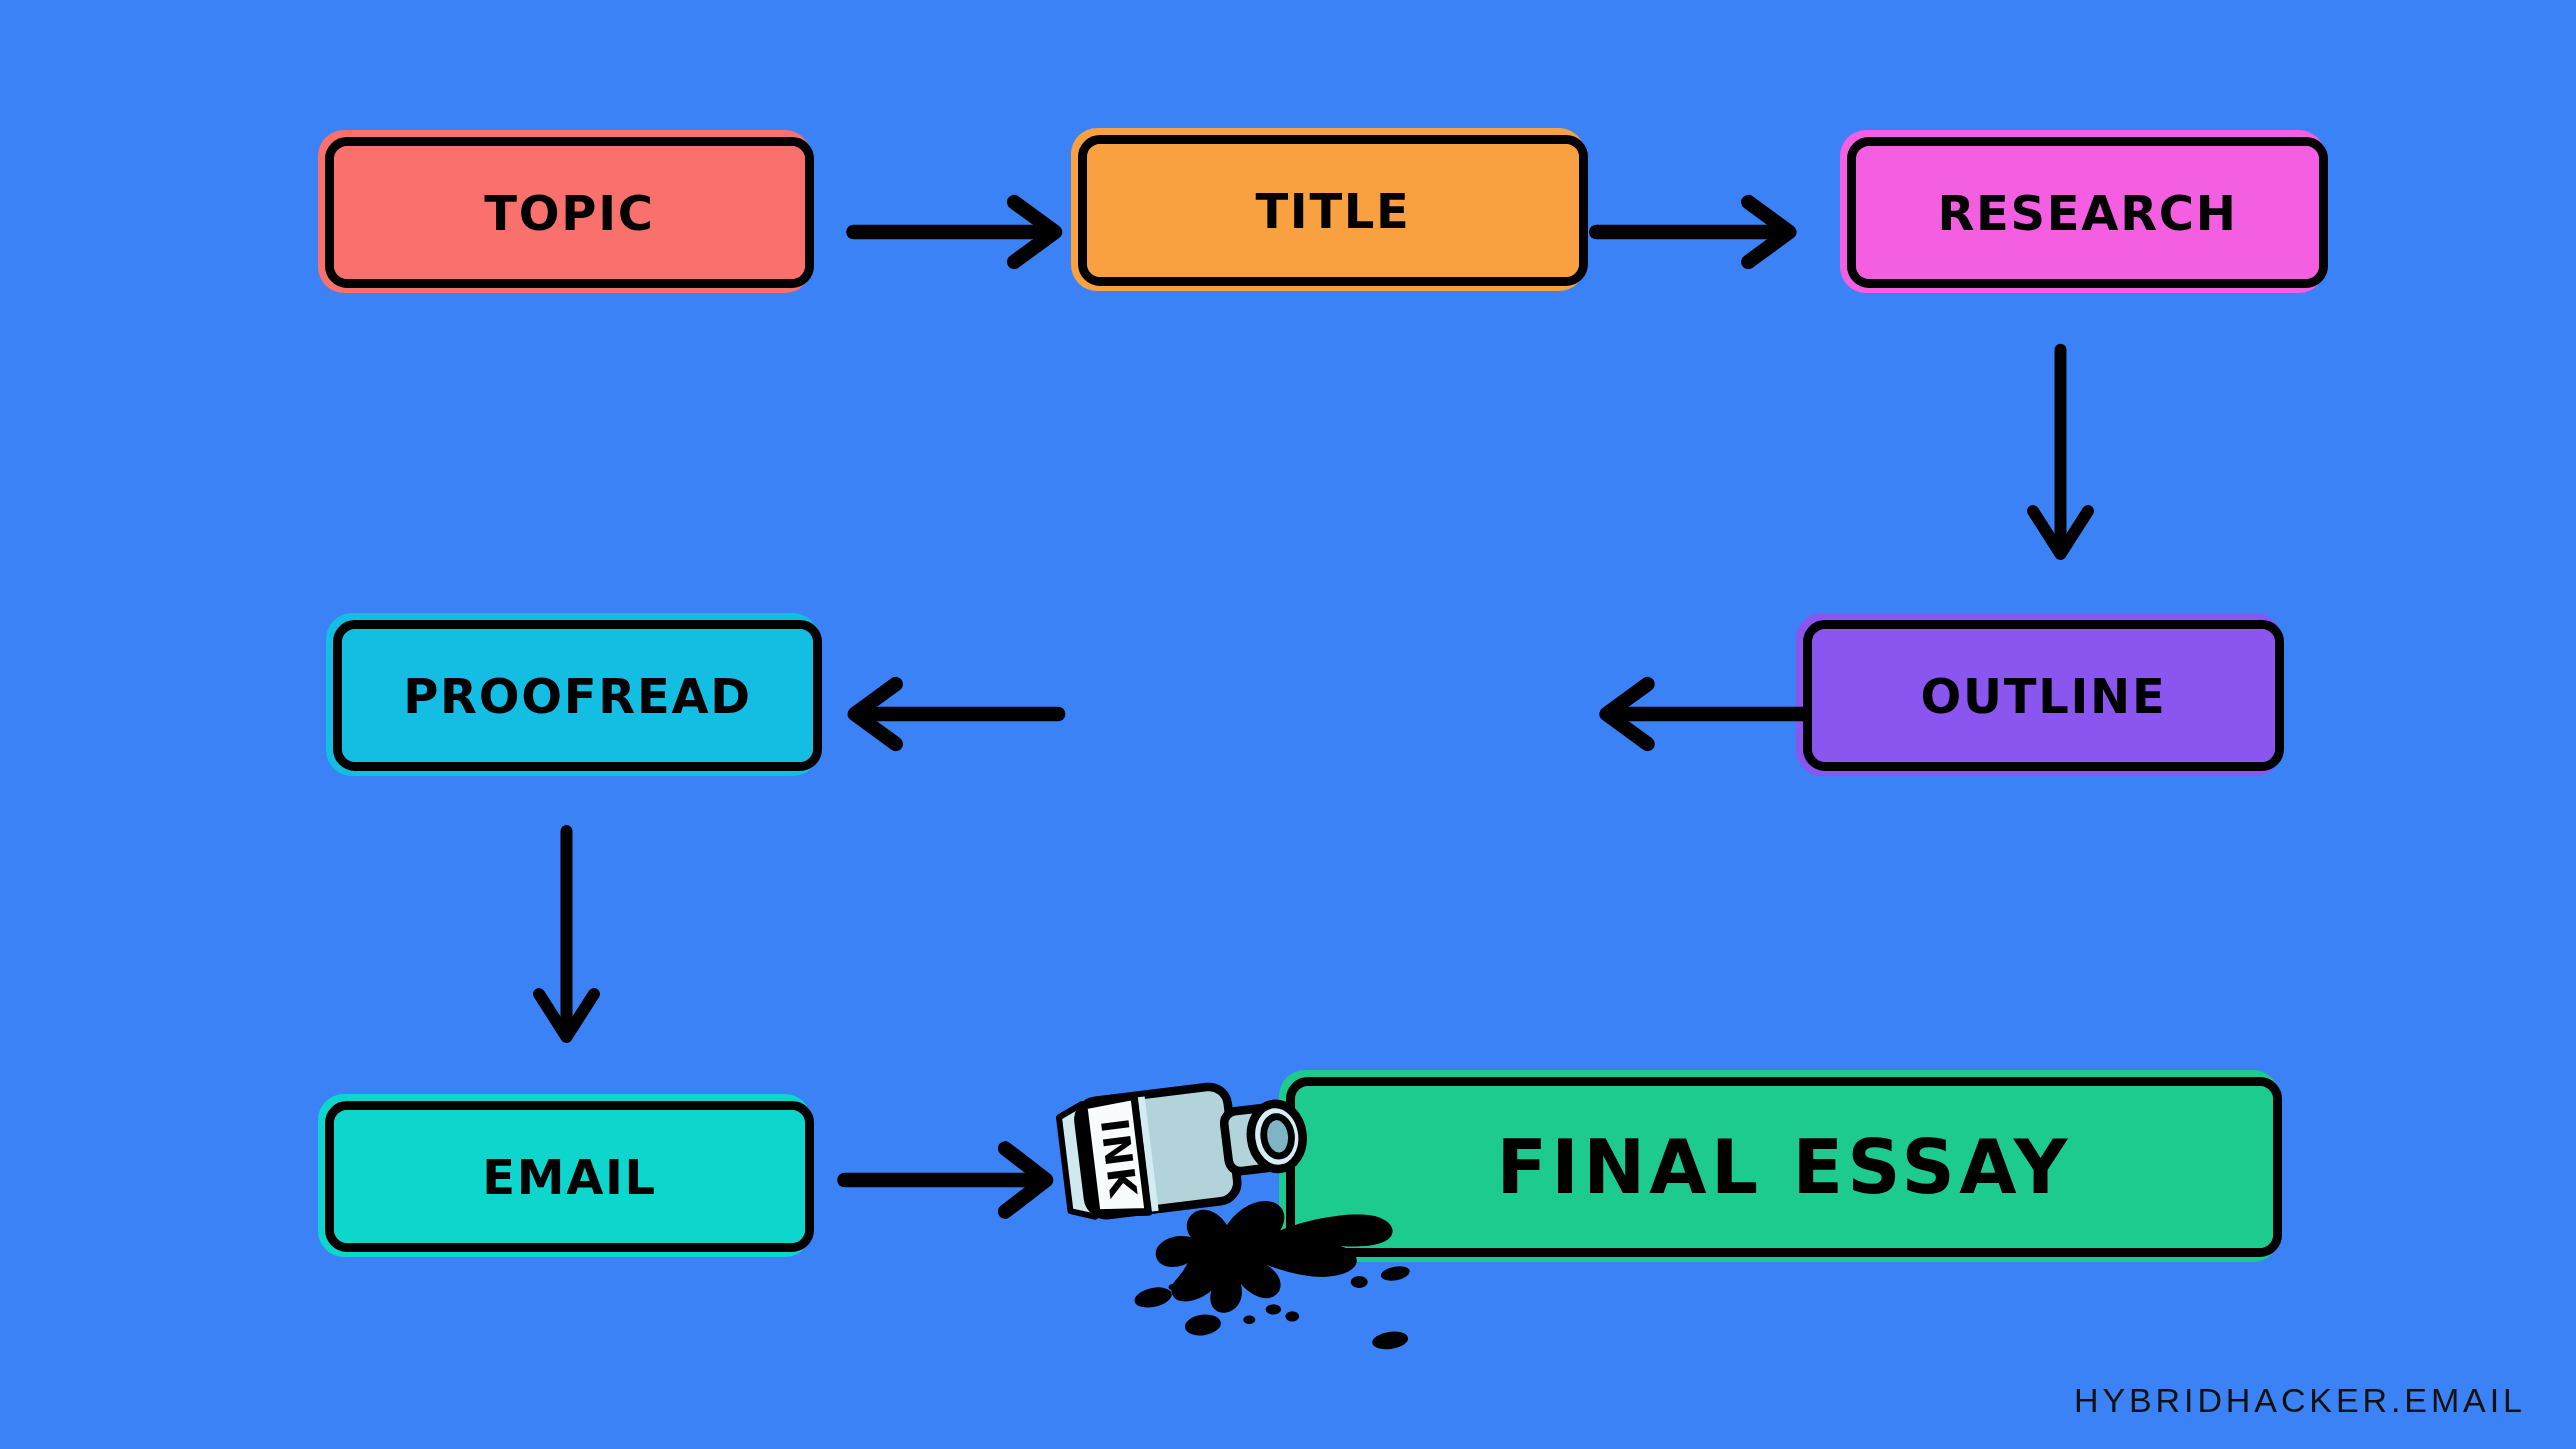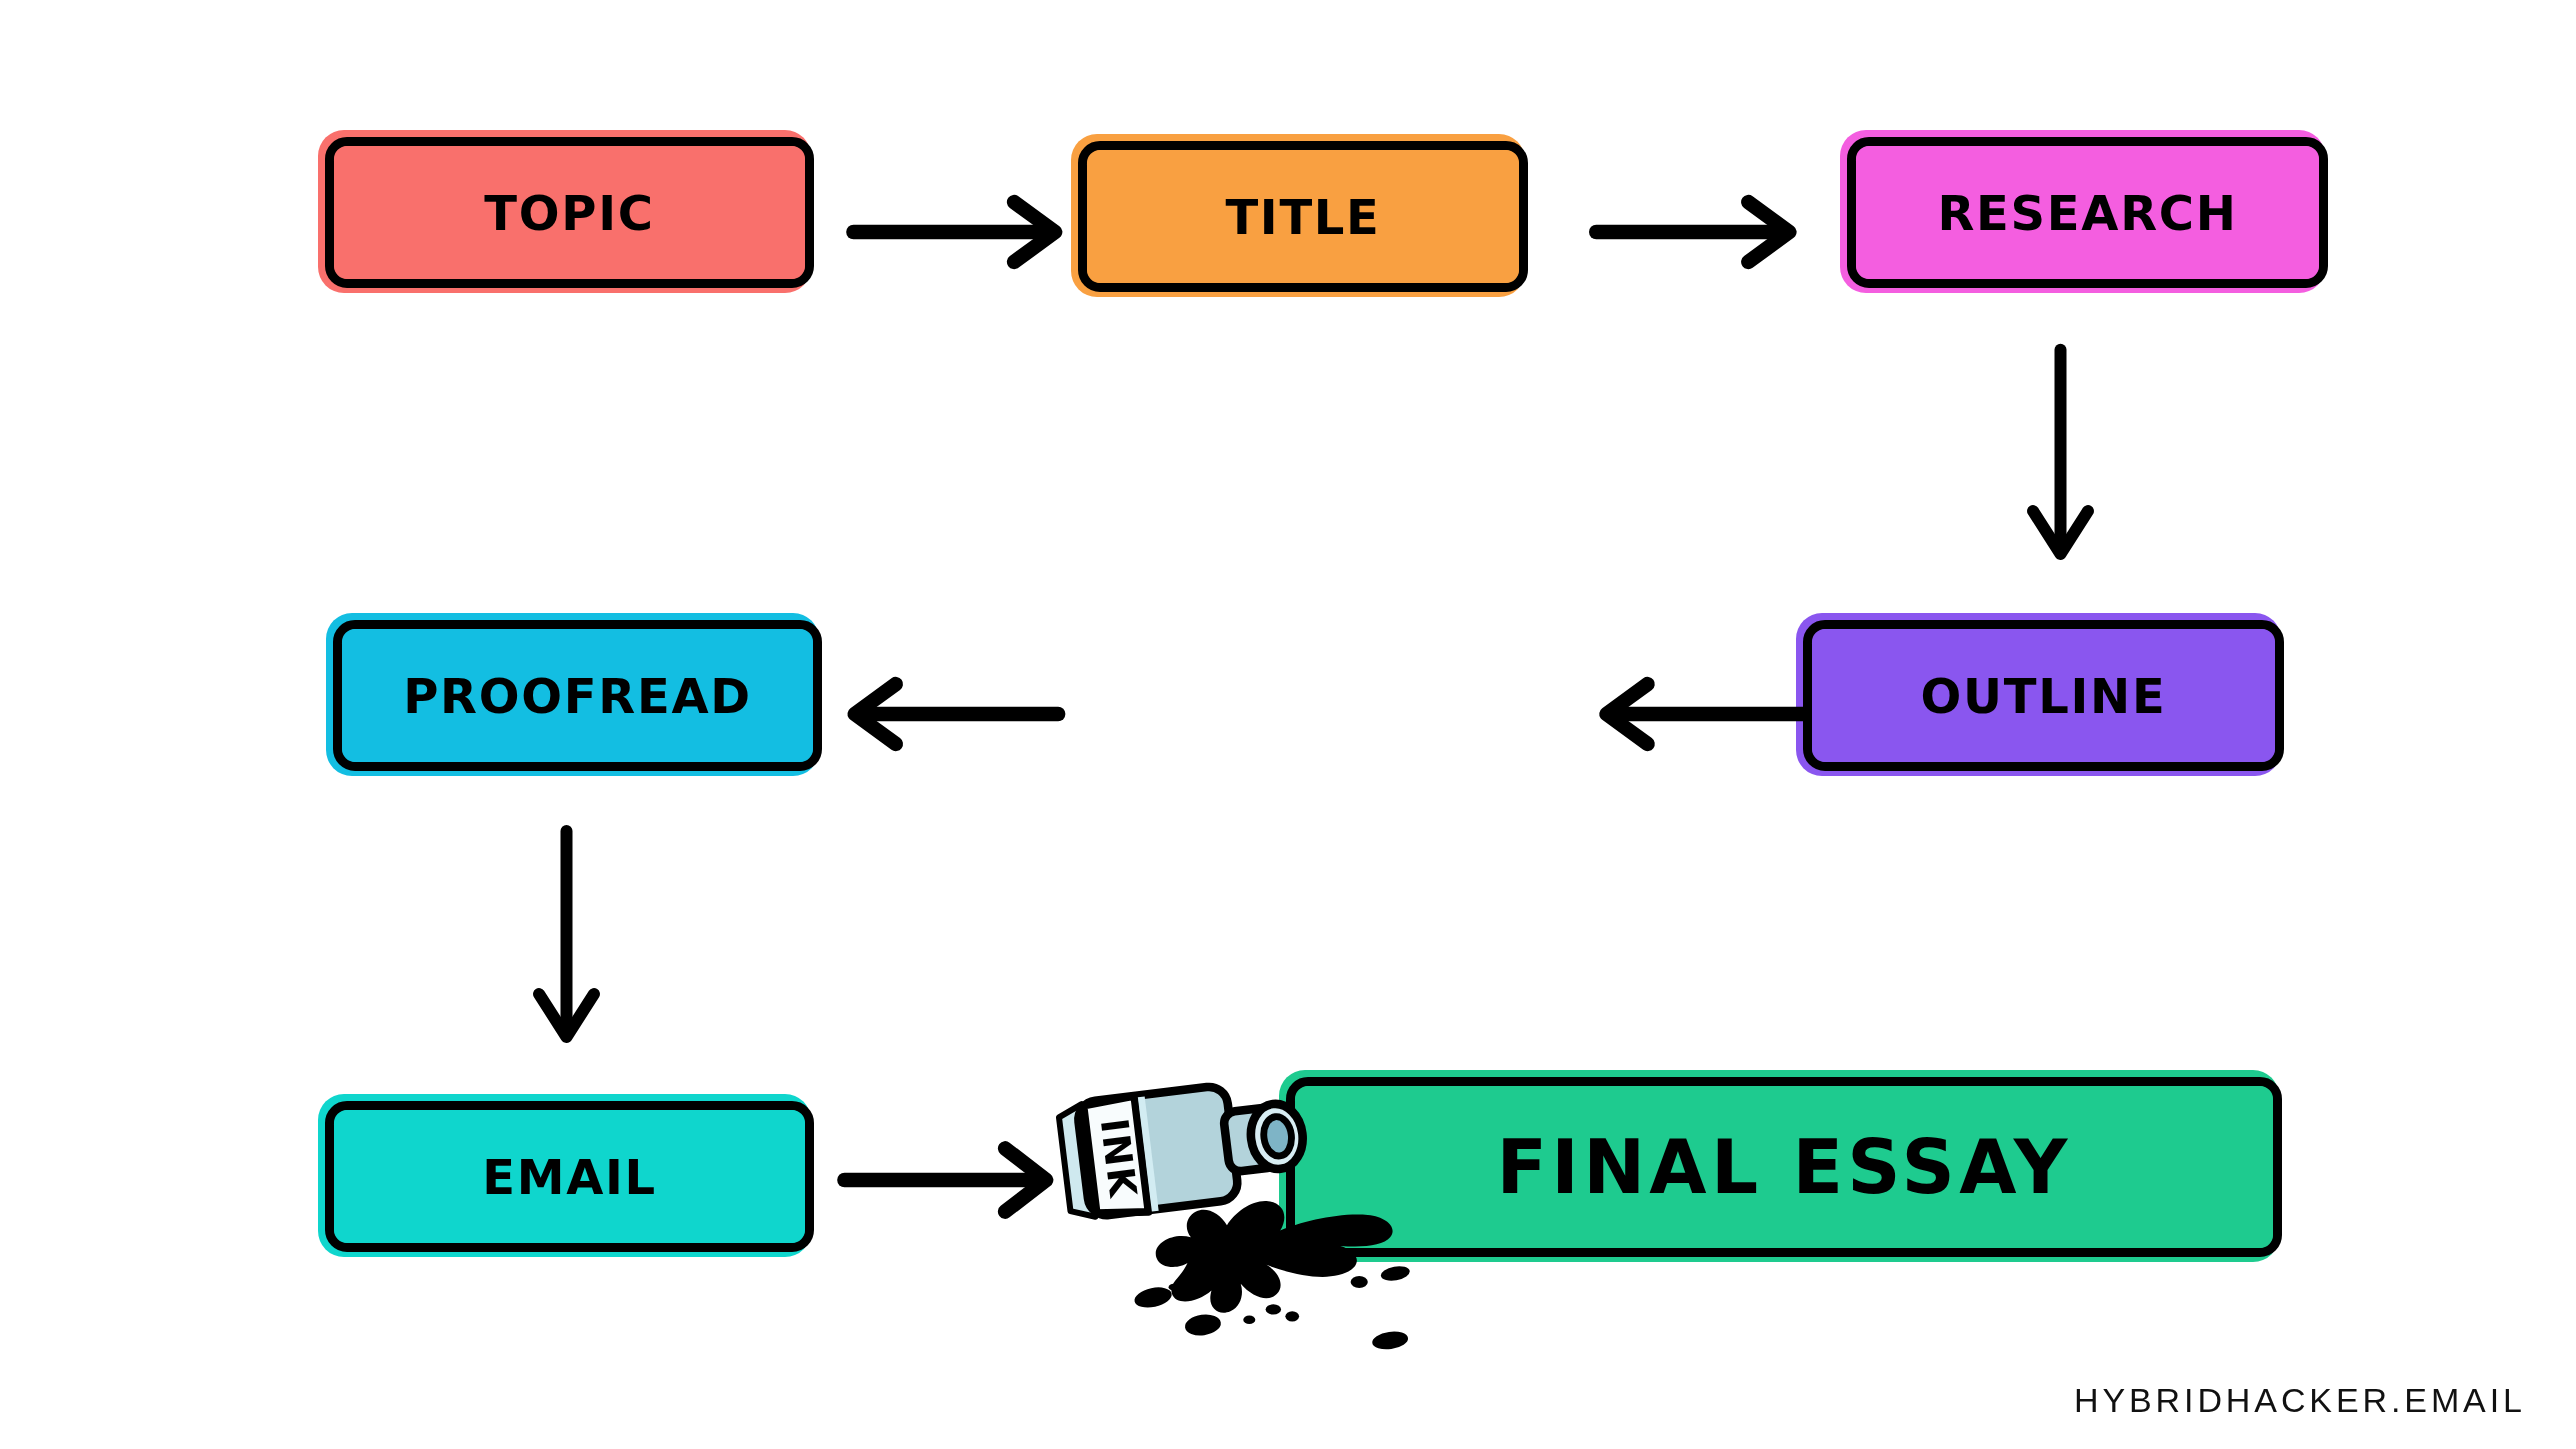--- a/index.html
+++ b/index.html
@@ -7,21 +7,21 @@
     padding: 0;
     background: #dfecfd;
   }
   body {
     font-family: "DejaVu Sans", sans-serif;
   }
   #canvas {
     position: relative;
     width: 2576px;
     height: 1449px;
-    background: #ffffff;
+    background: #3b82f6;
     overflow: hidden;
   }
 
   
   .node {
     position: absolute;
     box-sizing: border-box;
   }
   
   .node .tint {
@@ -89,21 +89,21 @@
     <div class="label">TOPIC</div>
   </div>
 
   <svg class="arrow" style="left:846px; top:185px;" width="232" height="94" viewBox="0 0 270 110">
     <g stroke="#000" stroke-width="17" stroke-linecap="round" fill="none">
       <line x1="8" y1="55" x2="238" y2="55"></line>
       <polyline points="196,20 244,55 196,90" stroke-linejoin="round"></polyline>
     </g>
   </svg>
 
-  <div class="node sz-std" style="left:1078px; top:141px; width:450px; height:151px;">
+  <div class="node sz-std" style="left:1078px; top:135px; width:510px; height:151px;">
     <div class="tint" style="background:#f9a041;"></div>
     <div class="ink"></div>
     <div class="face" style="background:#f9a041;"></div>
     <div class="label">TITLE</div>
   </div>
 
   <svg class="arrow" style="left:1589px; top:185px;" width="223" height="94" viewBox="0 0 260 110">
     <g stroke="#000" stroke-width="17" stroke-linecap="round" fill="none">
       <line x1="8" y1="55" x2="228" y2="55"></line>
       <polyline points="186,20 234,55 186,90" stroke-linejoin="round"></polyline>

